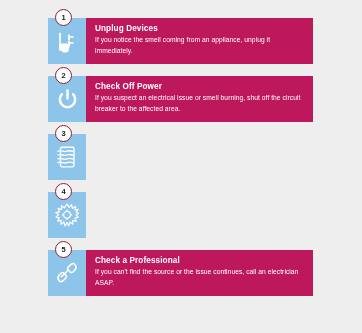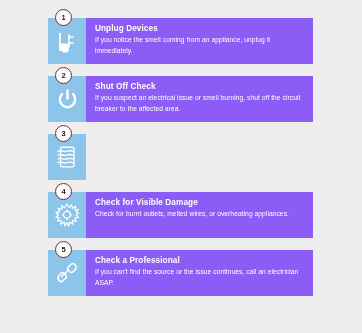--- a/index.html
+++ b/index.html
@@ -40,21 +40,21 @@
     background: #8cc4ea;
     display: flex;
     align-items: center;
     justify-content: center;
   }
   .icon-panel svg {
     display: block;
   }
   .content-panel {
     flex: 1 1 auto;
-    background: #8b5cf6;
+    background: #be185d;
     padding: 6px 8px 5px 9px;
     box-sizing: border-box;
     overflow: hidden;
   }
   .step-title {
     color: #ffffff;
     font-size: 8.2px;
     font-weight: bold;
     line-height: 10px;
     letter-spacing: 0.1px;
@@ -125,21 +125,21 @@
       </div>
       <div class="icon-panel">
         <span>
           <svg width="23" height="23" viewBox="0 0 24 24" fill="none" stroke="#ffffff" stroke-width="2.6" stroke-linecap="round">
             <path d="M6.2 6.5 a8 8 0 1 0 11.6 0"></path>
             <path d="M12 2.6 L12 11"></path>
           </svg>
         </span>
       </div>
       <div class="content-panel">
-        <p class="step-title">Shut Off Check</p>
+        <p class="step-title">Check Off Power</p>
         <p class="step-desc">If you suspect an electrical issue or smell burning, shut off the circuit breaker to the affected area.</p>
       </div>
     </div>
 
     <div class="step">
       <div class="badge">
         <span class="badge-num">3</span>
       </div>
       <div class="icon-panel">
         <span>
@@ -160,24 +160,20 @@
       </div>
       <div class="icon-panel">
         <span>
           <svg width="24" height="24" viewBox="0 0 24 24" fill="none" stroke="#ffffff" stroke-width="1.2" stroke-linejoin="round">
             <path d="M12 1 L14.1 4.4 L16.6 1.6 L17.4 5.5 L20.7 3.4 L20.1 7.3 L23.3 6.2 L21.2 9.5 L24 10 L21.2 12 L23.4 14.4 L19.9 15 L21.2 18.4 L17.6 17.4 L17.9 21.2 L14.9 19.1 L13.6 23 L12 19.6 L9.8 22.8 L9 18.9 L5.8 21.2 L6.2 17.3 L2.6 18.2 L4.3 14.8 L0.9 14.2 L3.5 11.8 L0.8 9.6 L4.4 8.9 L3.1 5.4 L6.7 6.4 L6.4 2.7 L9.4 4.8 Z"></path>
             <circle cx="12" cy="11.8" r="3.4"></circle>
             <path d="M12 6.6 L12 8.4 M12 15.2 L12 17 M6.8 11.8 L8.6 11.8 M15.4 11.8 L17.2 11.8"></path>
           </svg>
         </span>
       </div>
-      <div class="content-panel">
-        <p class="step-title">Check for Visible Damage</p>
-        <p class="step-desc">Check for burnt outlets, melted wires, or overheating appliances.</p>
-      </div>
     </div>
 
     <div class="step">
       <div class="badge">
         <span class="badge-num">5</span>
       </div>
       <div class="icon-panel">
         <span>
           <svg width="24" height="24" viewBox="0 0 24 24" fill="none" stroke="#ffffff" stroke-width="1.5" stroke-linecap="round" stroke-linejoin="round">
             <path d="M19.6 3.2 C21.4 5 21.3 7.6 19.5 9.4 L17.9 11 C17.1 11.8 15.9 11.8 15.2 11 L13.1 8.9 C12.3 8.2 12.3 7 13.1 6.2 L14.7 4.6 C16.5 2.8 17.9 1.5 19.6 3.2 Z"></path>

